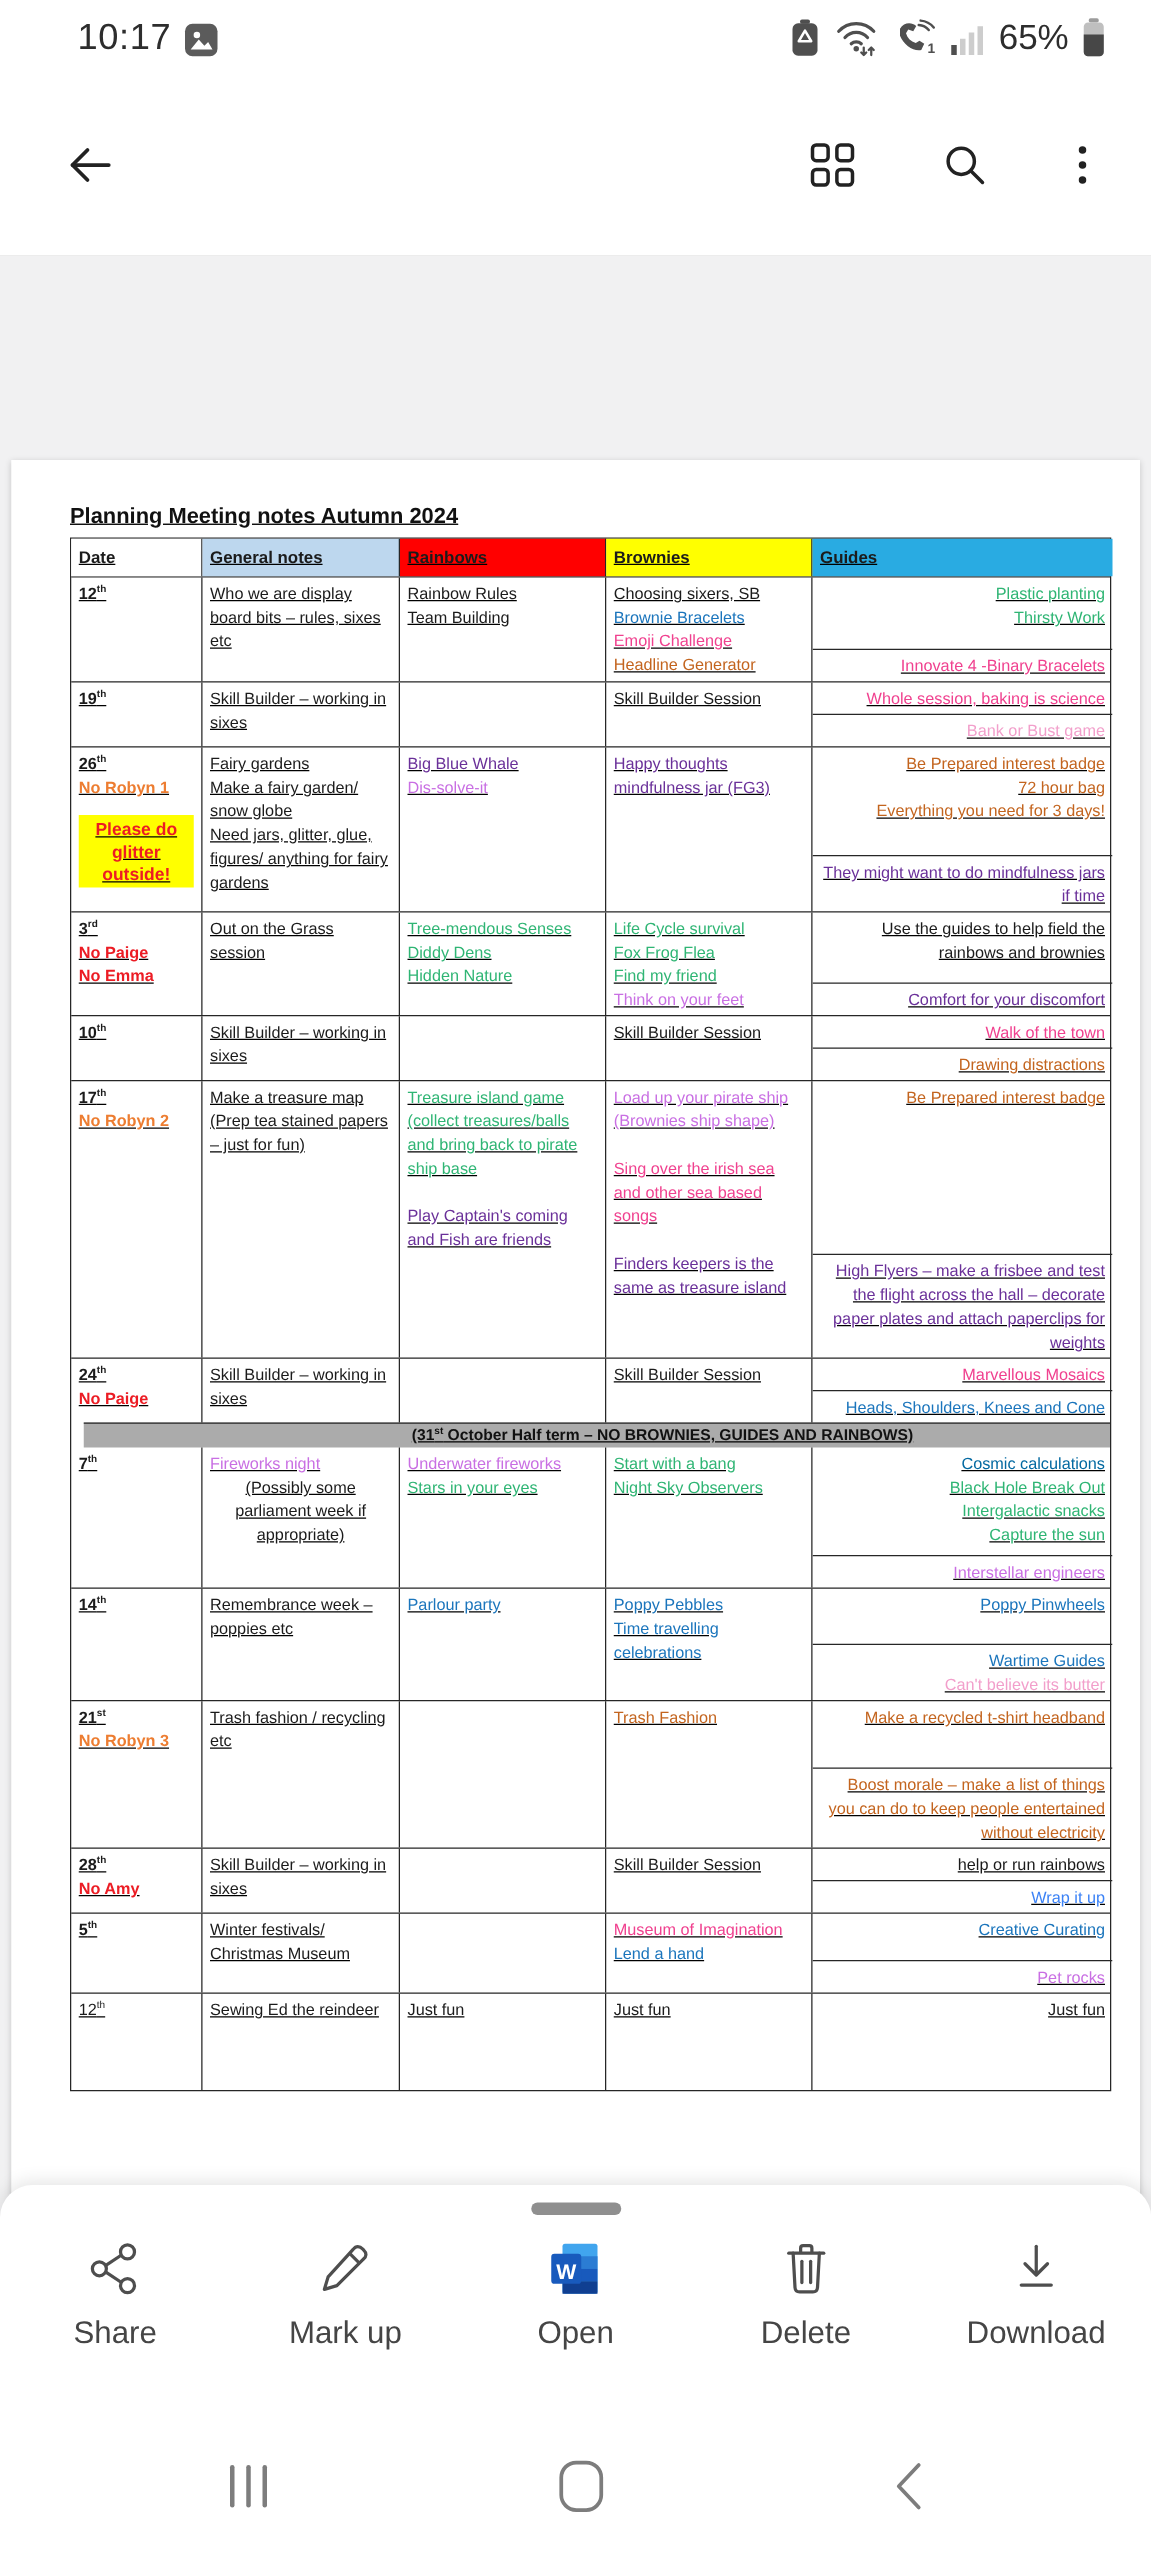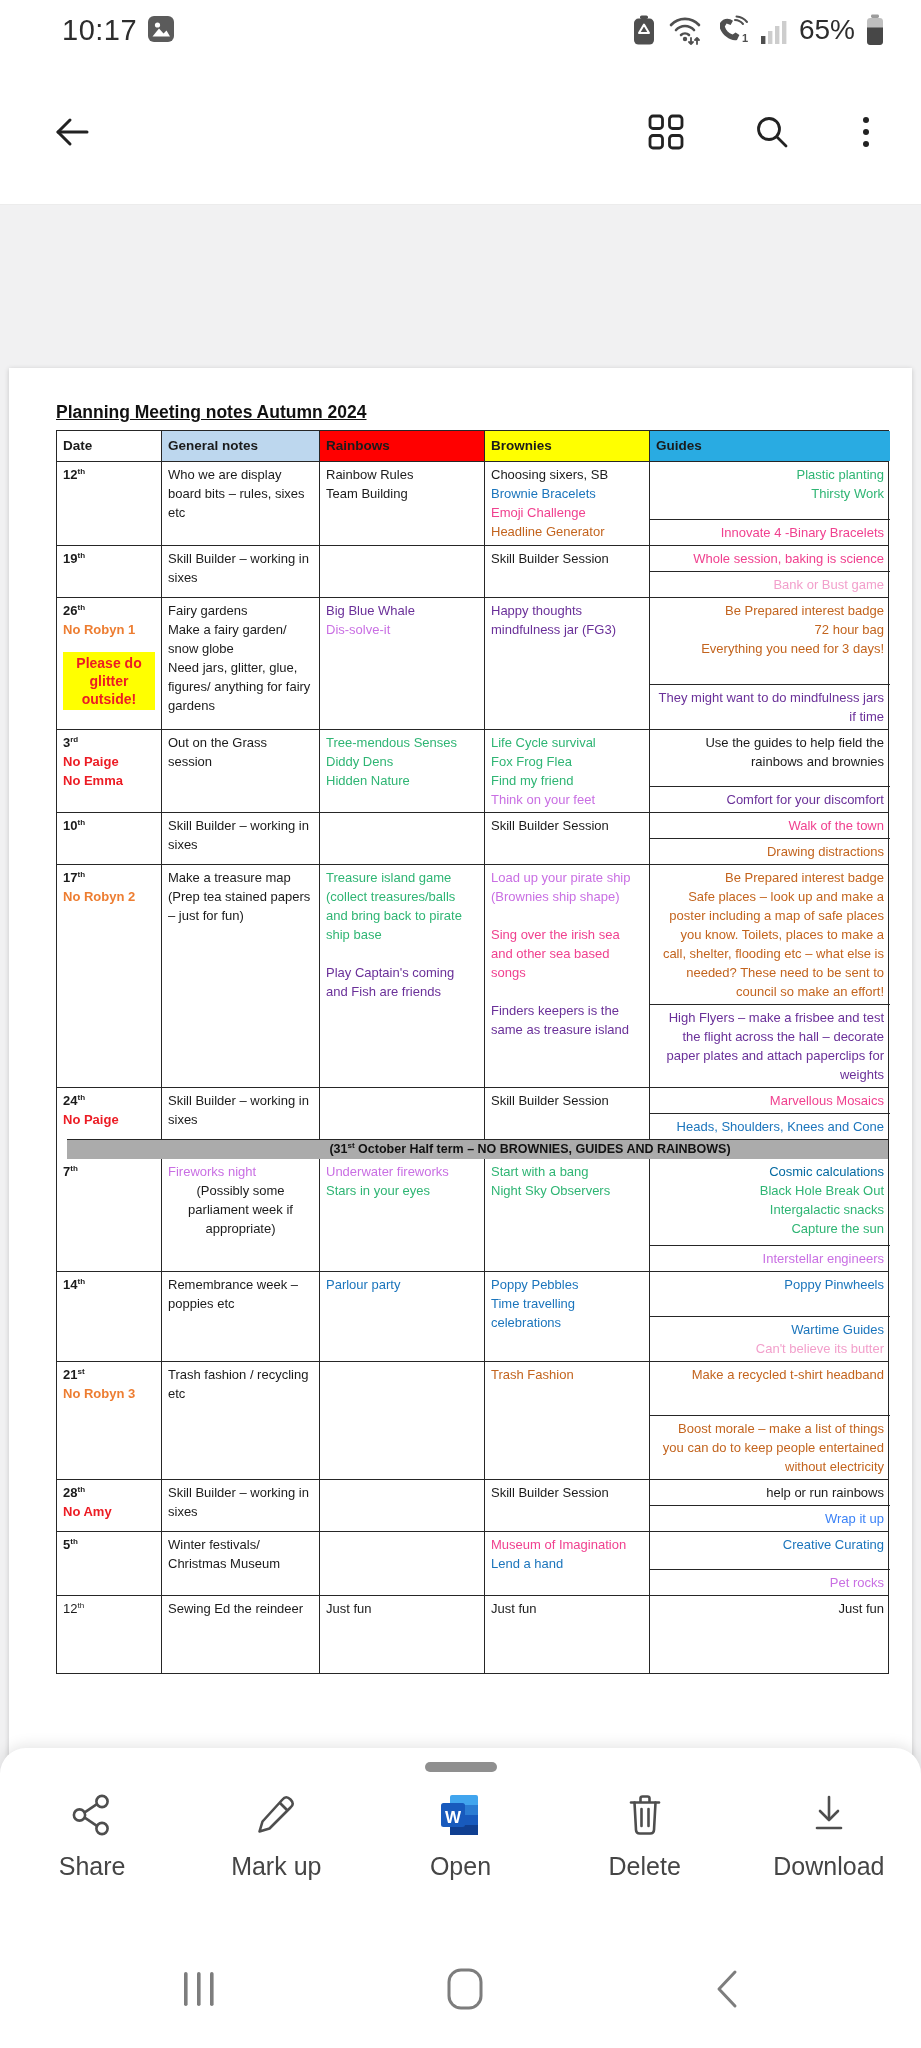--- a/index.html
+++ b/index.html
@@ -11,21 +11,21 @@
     overflow: hidden;
   }
   .screen { width: 921px; height: 2048px; display: flex; flex-direction: column; position: relative; }
 
   
   .statusbar {
     height: 60px; background: #fff;
     display: flex; align-items: center; justify-content: space-between;
     padding: 0 36px 0 62px; flex: 0 0 auto;
   }
-  .sb-left { display: flex; align-items: flex-start; gap: 9px; }
+  .sb-left { display: flex; align-items: flex-end; gap: 9px; }
   .sb-time { font-size: 29px; color: #2d2d2d; letter-spacing: .5px; }
   .sb-right { display: flex; align-items: center; gap: 10px; }
   .sb-pct { font-size: 28px; color: #2d2d2d; }
 
   
   .toolbar {
     height: 145px; background: #fff;
     display: flex; align-items: center;
     padding: 0 40px 0 44px; flex: 0 0 auto;
     border-bottom: 1px solid #ececec;
@@ -33,20 +33,21 @@
   .tb-spacer { flex: 1; }
   .tb-btn { background: none; border: none; padding: 8px; cursor: pointer; display: flex; align-items: center; }
   .tb-right { display: flex; align-items: center; gap: 52px; }
 
   
   .canvas { flex: 1 1 auto; background: #f1f1f2; position: relative; }
   .page {
     position: absolute; left: 9px; right: 9px; top: 163px; height: 1592px;
     background: #fff; box-shadow: 0 1px 5px rgba(0,0,0,.18);
     overflow: hidden;
+    text-decoration: underline;
   }
   .doc-title {
     margin: 34px 0 7px 47px;
     font-size: 17.5px; font-weight: 700; color: #111;
     text-decoration: underline;
   }
 
   
   #planning-table {
     width: 833px; margin-left: 47px;
@@ -372,21 +373,20 @@
             <div class="tcell">
               <div class="ln" style="color: rgb(201, 111, 227);">Load up your pirate ship (Brownies ship shape)</div>
               <div class="gap"></div>
               <div class="ln" style="color: rgb(240, 65, 143);">Sing over the irish sea and other sea based songs</div>
               <div class="gap"></div>
               <div class="ln" style="color: rgb(106, 48, 153);">Finders keepers is the same as treasure island</div>
             </div>
             <div class="tcell gcell">
               <div class="gsub">
                 <div class="ln" style="color: rgb(195, 100, 30);">Be Prepared interest badge</div>
-                <div class="ln" style="color: rgb(195, 100, 30);">Safe places – look up and make a poster including a map of safe places you know. Toilets, places to make a call, shelter, flooding etc – what else is needed? These need to be sent to council so make an effort!</div>
               </div>
               <div class="gsub">
                 <div class="ln" style="color: rgb(106, 48, 153);">High Flyers – make a frisbee and test the flight across the hall – decorate paper plates and attach paperclips for weights</div>
               </div>
             </div>
           </div>
           <div class="trow" style="min-height: 44px;">
             <div class="tcell datecell">
               <div class="day">24<sup>th</sup></div>
               <div class="dnote" style="color: rgb(236, 28, 36);">No Paige</div>

